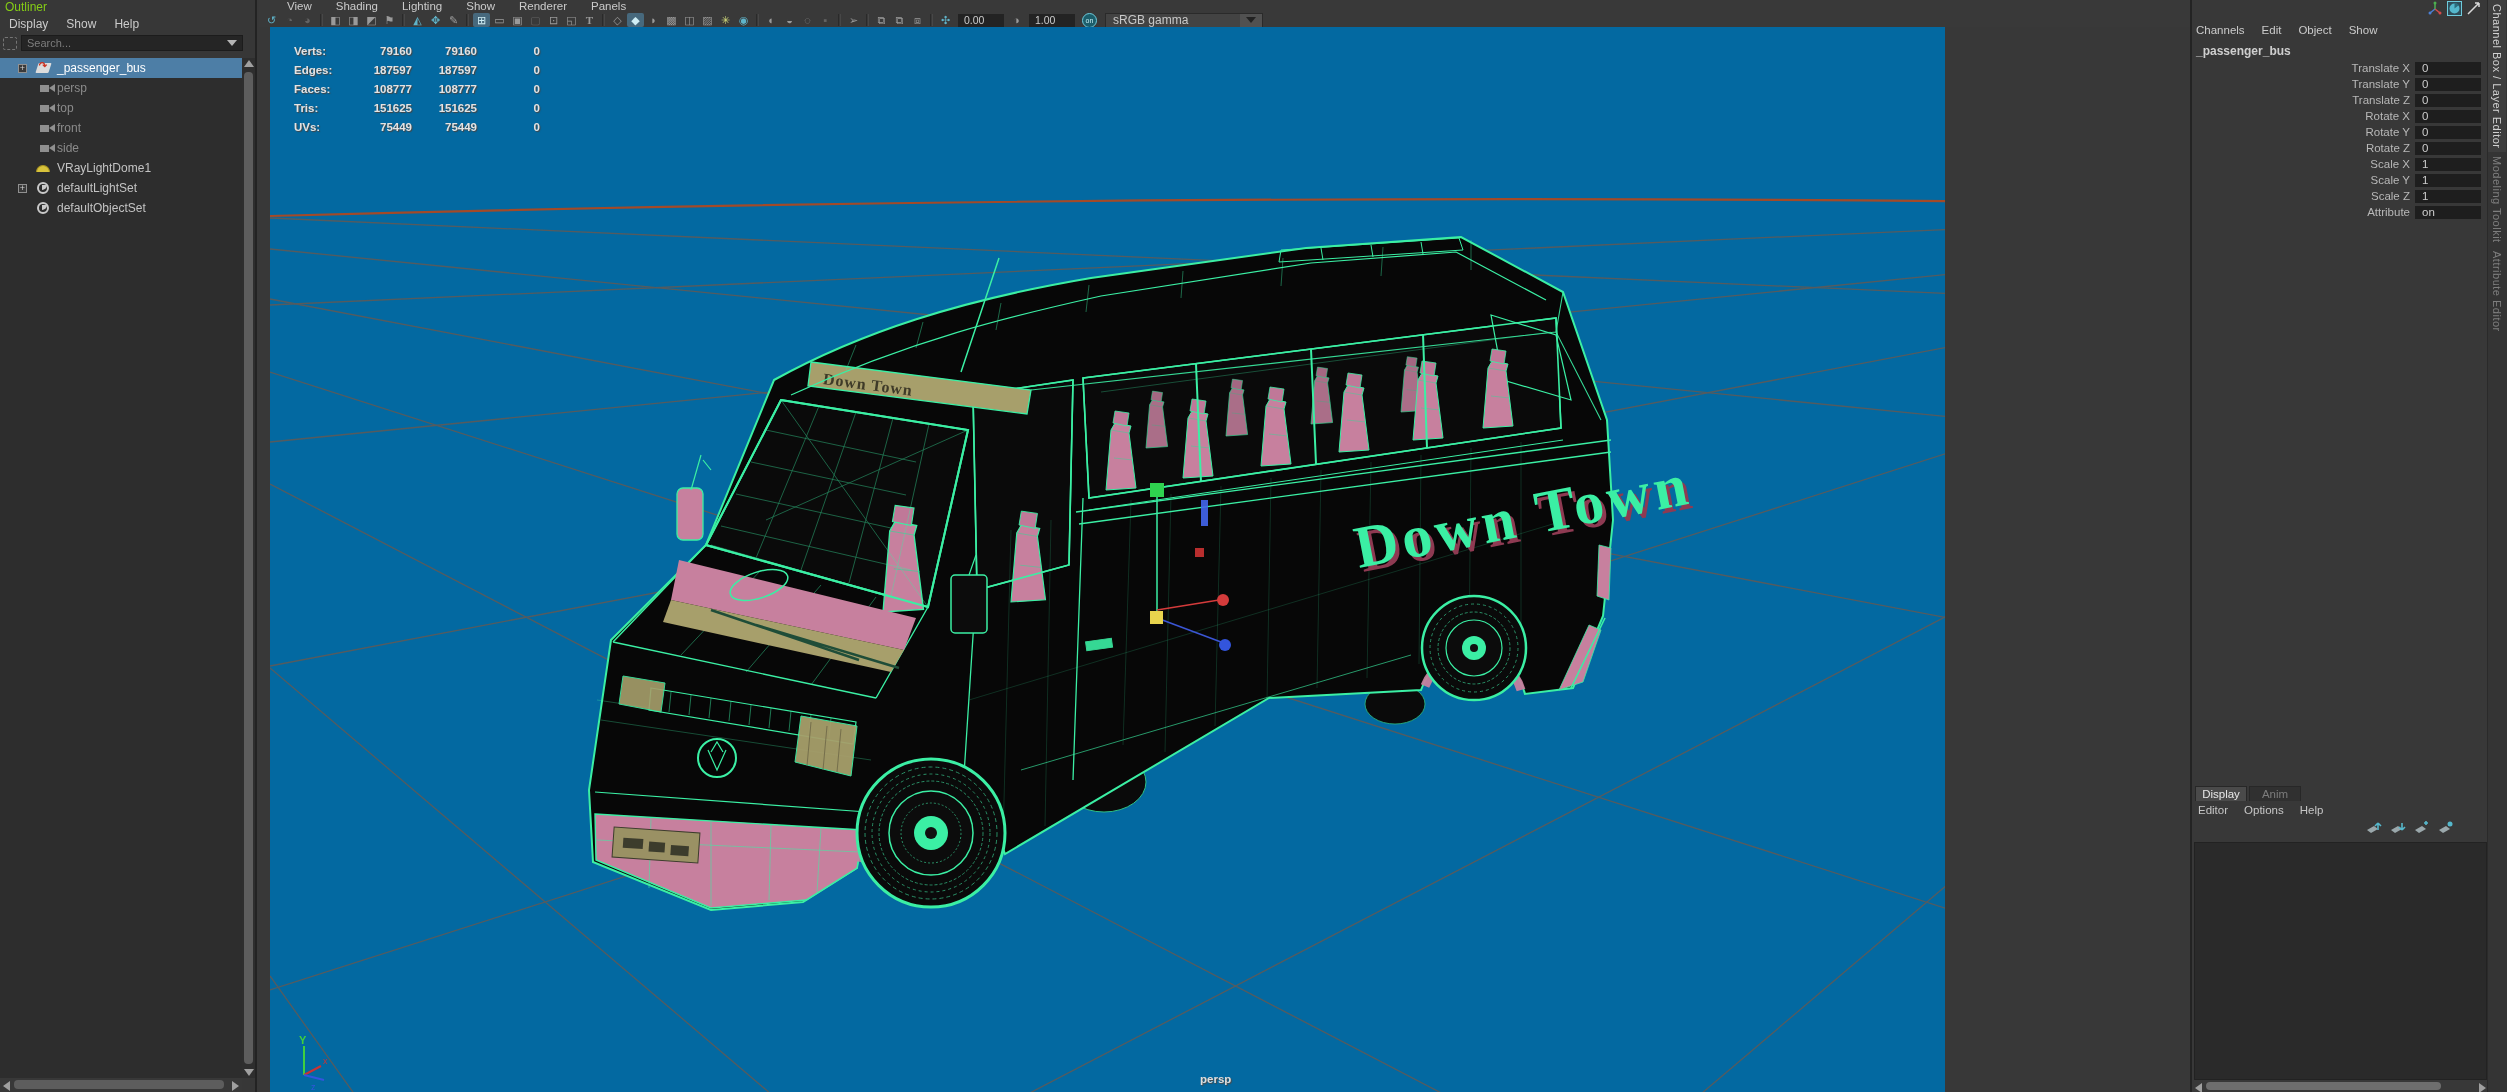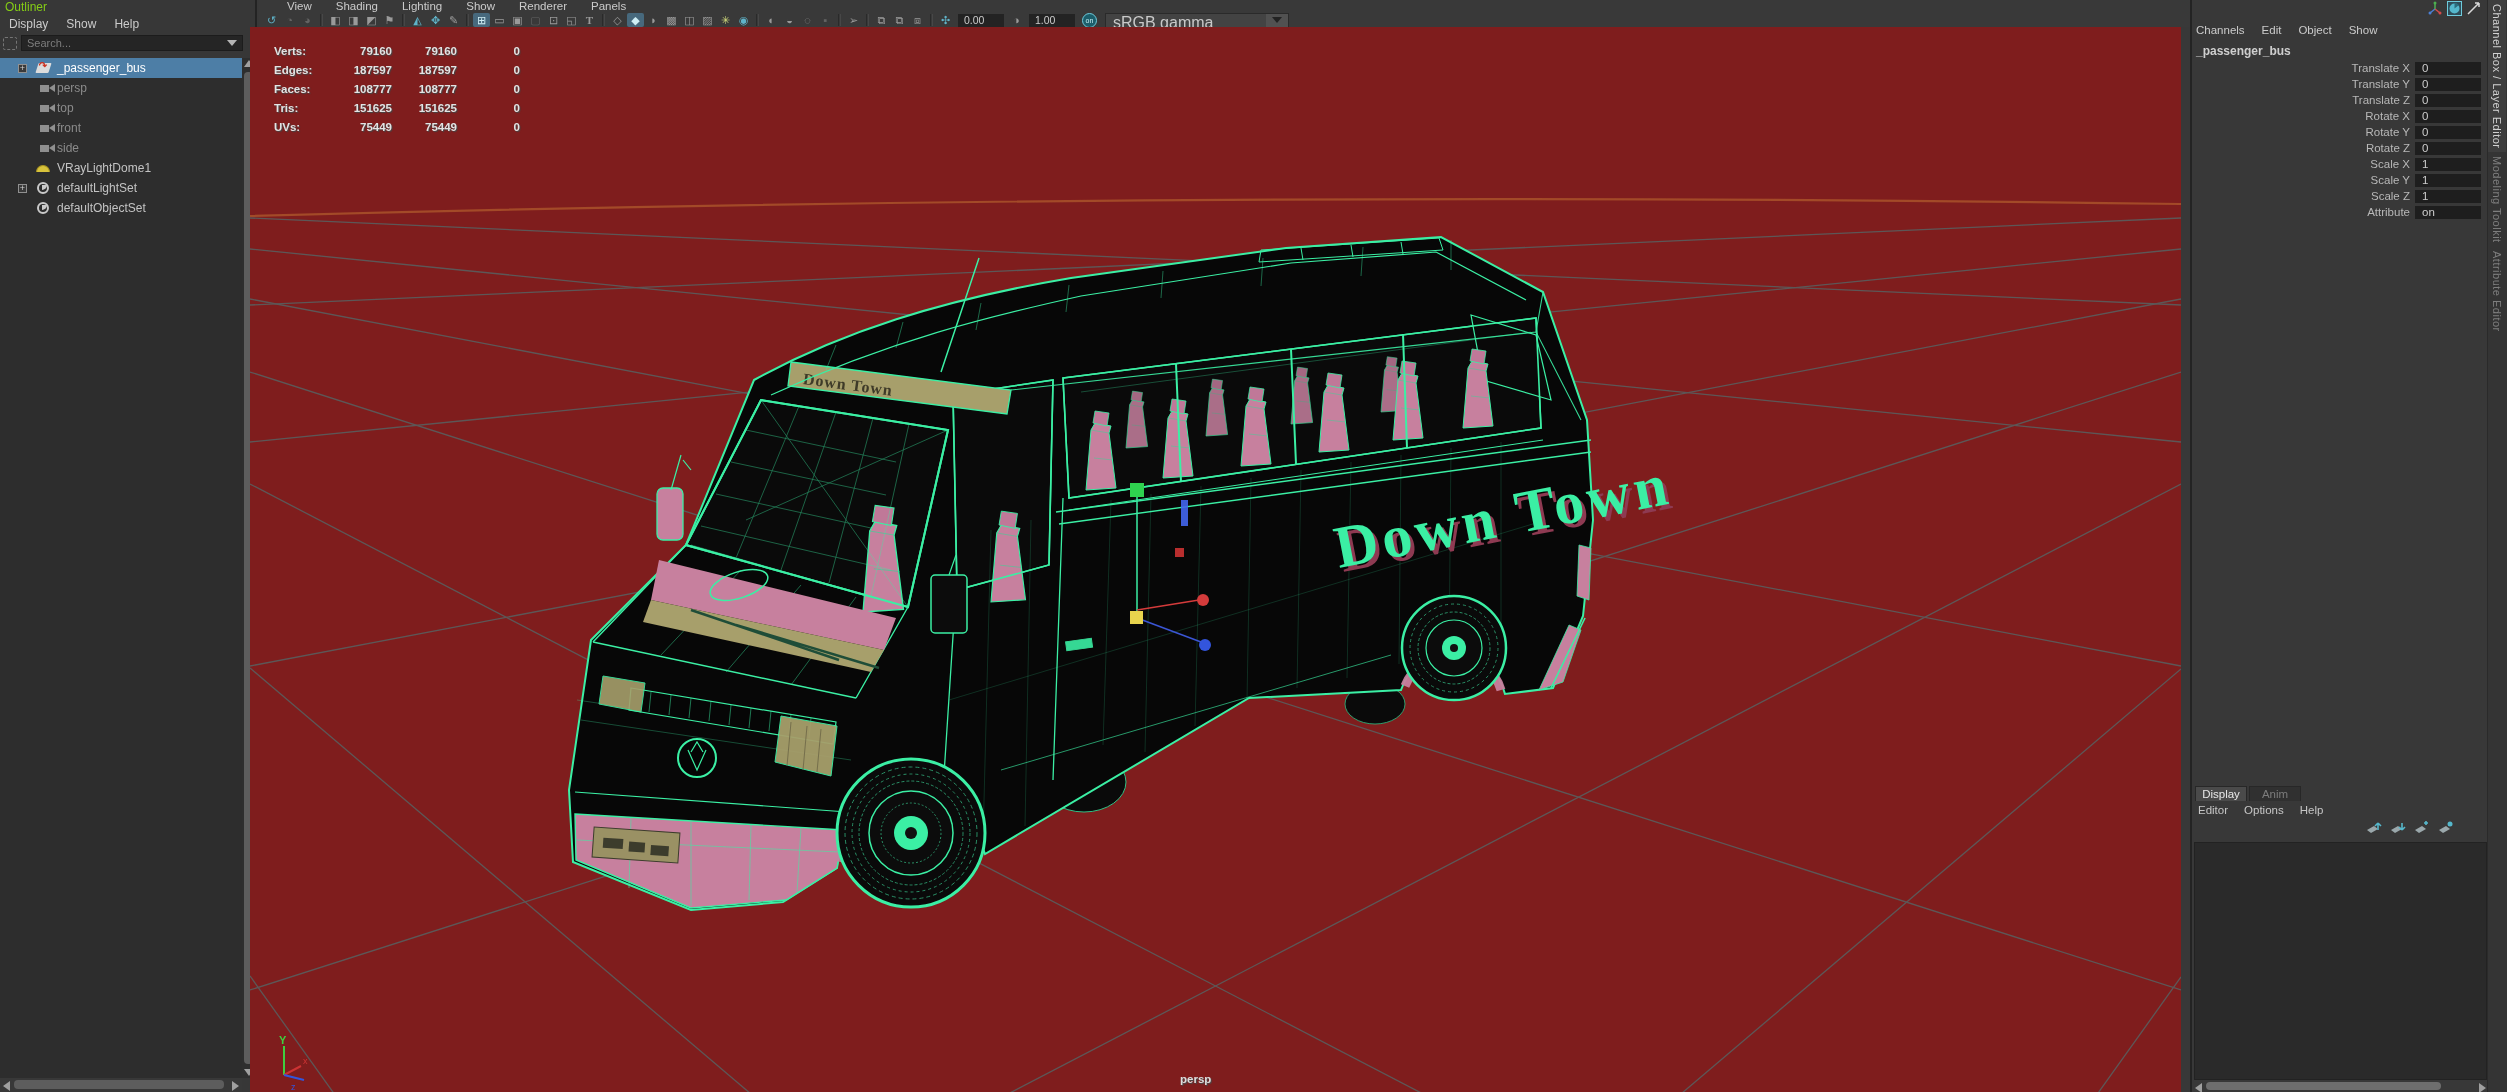--- a/index.html
+++ b/index.html
@@ -48,26 +48,26 @@
   .vp-menus { height:13px; display:flex; gap:24px; padding-left:28px; align-items:flex-start; font-size:11.5px; color:#cbcbcb; }
   .vp-toolbar { height:14px; display:flex; align-items:center; gap:1px; padding-left:4px; }
   .ti { width:17px; height:14px; display:flex; align-items:center; justify-content:center; font-size:11px; color:#9a9a9a; cursor:default; }
   .ti.teal { color:#5fb3c9; }
   .ti.dim { color:#636363; }
   .ti.lit { color:#cfd77a; }
   .ti.active { background:#47697d; border-radius:2px; color:#cfeef5; }
   .tsep { width:3px; height:12px; margin:0 3px; border-left:1px solid #2a2a2a; border-right:1px solid #474747; }
   .tb-field { width:46px; height:13px; background:#232323; color:#cccccc; font-size:10.5px; display:flex; align-items:center; padding-left:6px; margin:0 3px; }
   .cm-toggle { width:15px; height:15px; border-radius:50%; background:#1c5e6b; border:1px solid #6ecbdc; color:#c9f0f7; font-size:7px; display:flex; align-items:center; justify-content:center; margin:0 3px; }
-  .vt-dropdown { width:184px; height:15px; background:#434343; border:1px solid #2a2a2a; display:flex; align-items:flex-start; color:#c9c9c9; font-size:16px; margin-left:4px; }
+  .vt-dropdown { width:158px; height:15px; background:#434343; border:1px solid #2a2a2a; display:flex; align-items:flex-end; color:#c9c9c9; font-size:12px; margin-left:4px; }
   .vt-dropdown .txt { flex:1; padding-left:7px; }
   .vt-arrow { width:22px; height:13px; background:#515151; display:flex; align-items:center; justify-content:center; }
   .vt-arrow::after { content:""; border-left:5px solid transparent; border-right:5px solid transparent; border-top:6px solid #222; }
 
-  #canvas { position:absolute; left:250px; top:27px; width:1931px; height:1065px; background:#7f1d1d; overflow:hidden; }
+  #canvas { position:absolute; left:270px; top:27px; width:1675px; height:1065px; background:#0369a1; overflow:hidden; }
   #scene { position:absolute; left:0; top:0; }
   #hud { position:absolute; left:24px; top:14px; z-index:5; font-size:11.5px; font-weight:bold; color:#e3e3e3; text-shadow:1px 1px 1px #454545; }
   .hud-row { display:flex; height:19px; align-items:center; }
   .hud-row .l { width:62px; }
   .hud-row .a { width:56px; text-align:right; }
   .hud-row .b { width:65px; text-align:right; }
   .hud-row .c { width:63px; text-align:right; }
   #persp-label { position:absolute; left:930px; top:1046px; z-index:5; color:#dedede; font-size:11.5px; font-weight:bold; text-shadow:1px 1px 1px #4a4a4a; }
 
   

